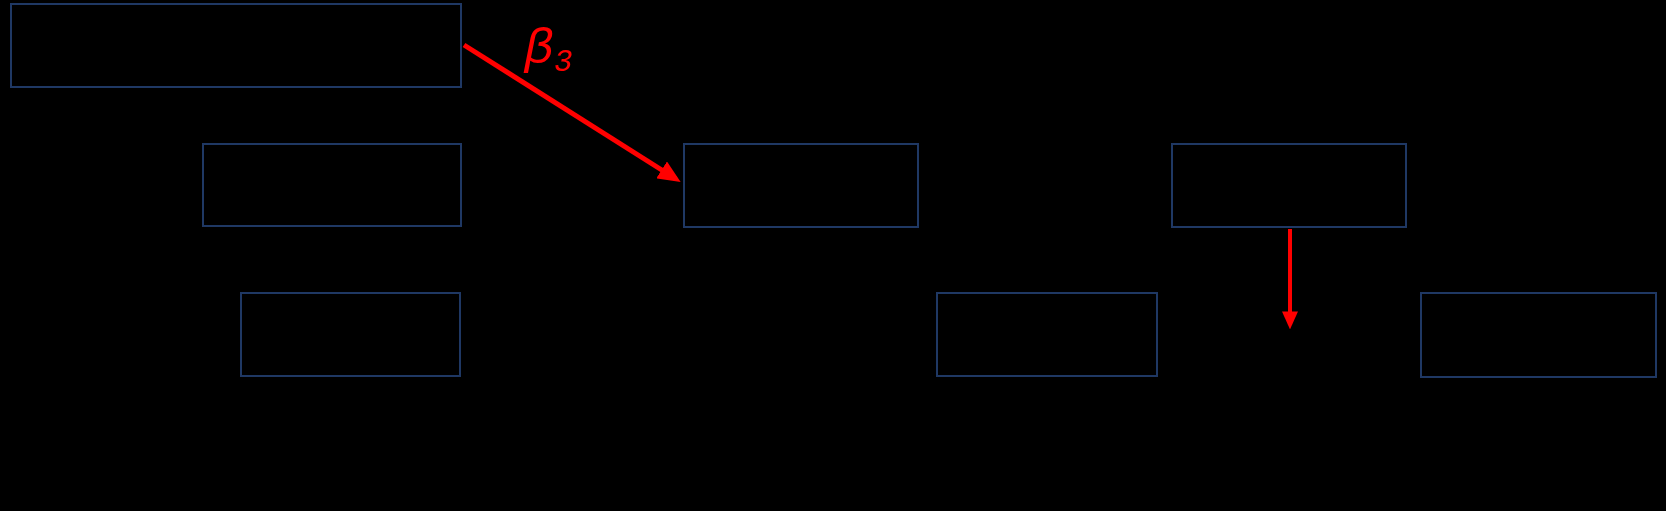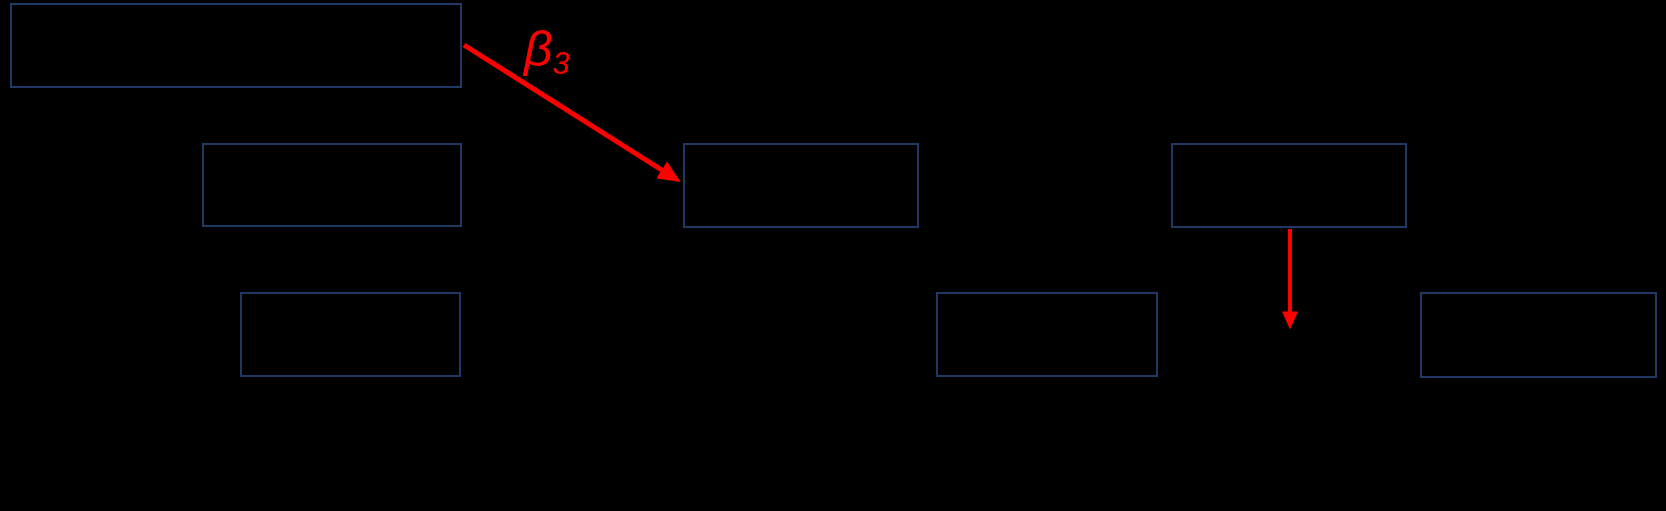--- a/index.html
+++ b/index.html
@@ -36,21 +36,21 @@
     width:1666px;height:511px;
     pointer-events:none;
   }
   .arrow-line{stroke:var(--arrow);}
   .arrow-fill{fill:var(--arrow);}
   .beta-label{
     position:absolute;
     left:524px;
     top:22px;
     color:var(--arrow);
-    font-family:Liberation Sans, sans-serif;
+    font-family:Liberation Mono, monospace;
     font-style:italic;
     font-size:50px;
     line-height:1.1;
     white-space:nowrap;
   }
   .beta-label sub{
     font-size:0.62em;
     line-height:0;
     vertical-align:-0.25em;
   }

